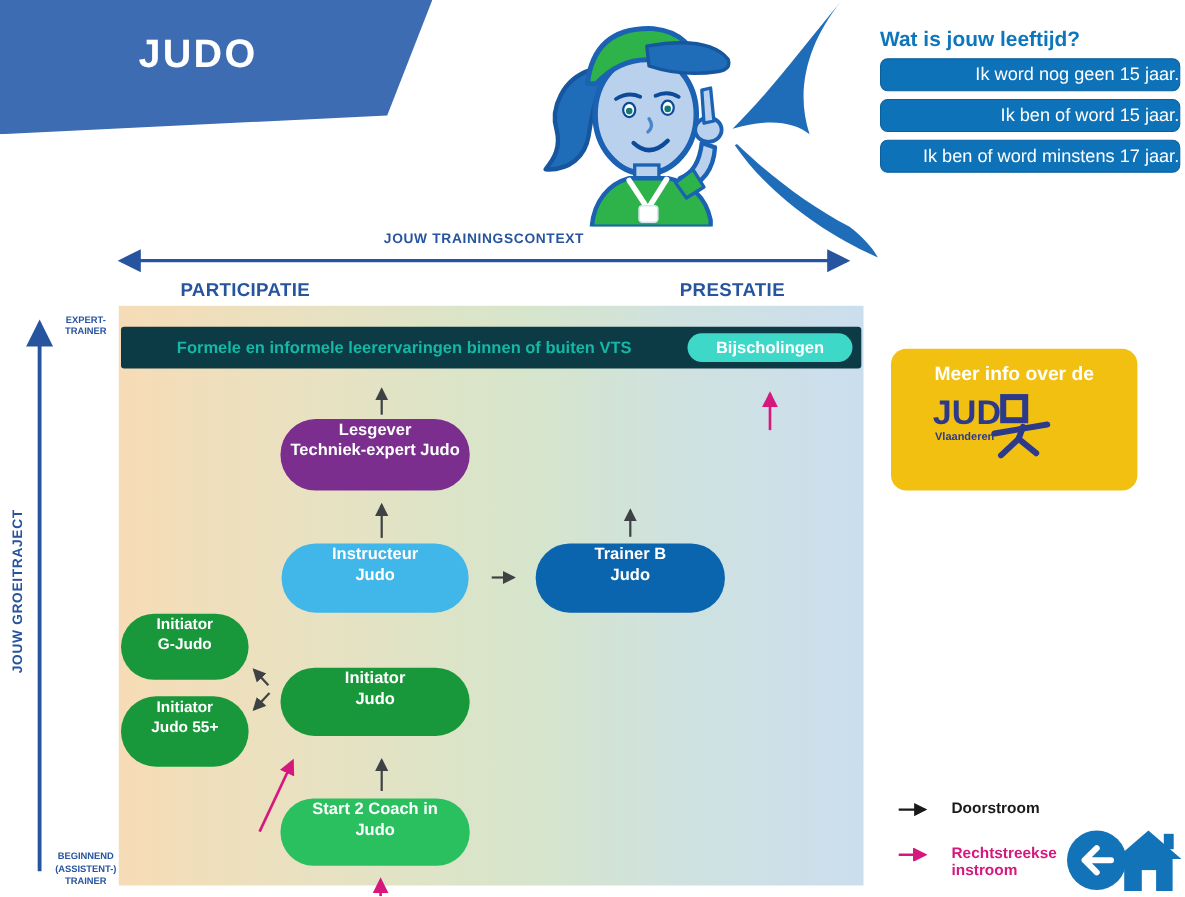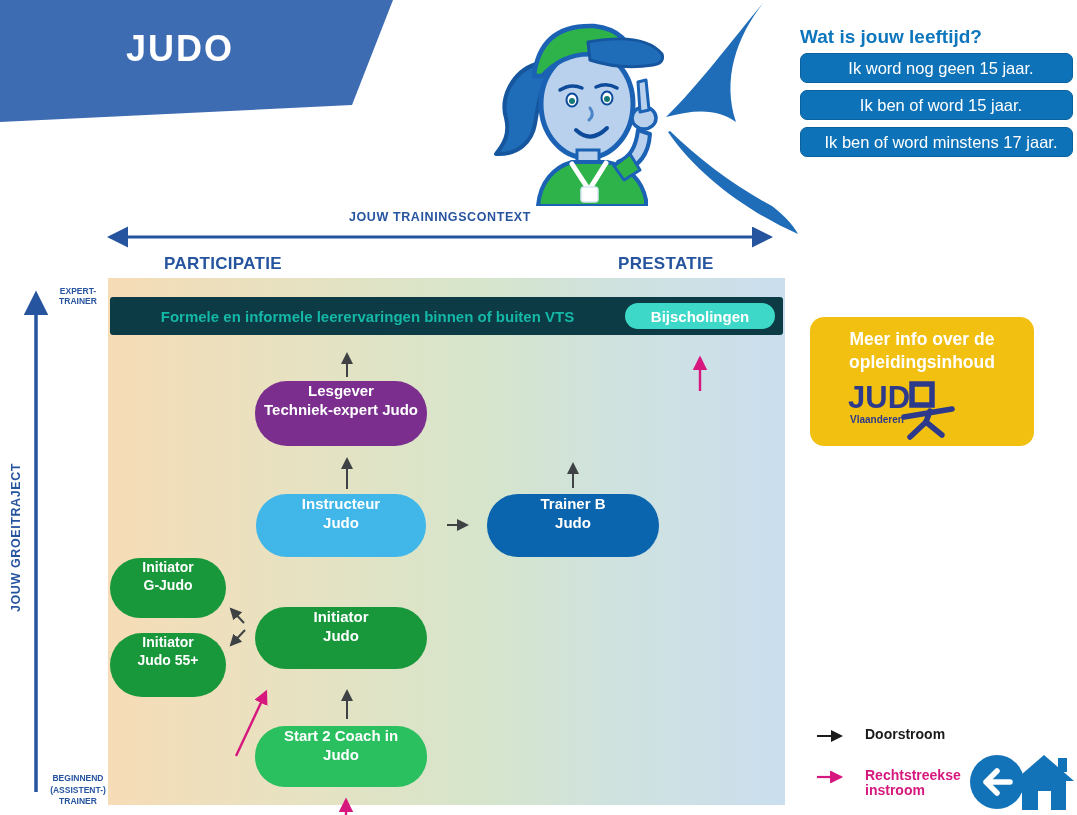--- a/index.html
+++ b/index.html
@@ -8,21 +8,21 @@
 
   
   .banner { position:absolute; left:0; top:0; width:400px; height:125px; background:#3e6cb2;
             clip-path: polygon(0 0, 393px 0, 352px 105px, 0 122px); }
   .banner-title { position:absolute; left:126px; top:28px; color:#fff; font-size:36px; font-weight:800; letter-spacing:2px; }
 
   
   .age-title { position:absolute; left:800px; top:26px; color:#0d76bc; font-size:19px; font-weight:700; }
   .age-btn { position:absolute; left:800px; width:273px; height:30px; background:#0e72b8; border:1px solid #0a619e;
              border-radius:7px; color:#fff; font-size:16.5px; font-family:"Liberation Sans",sans-serif;
-             text-align:center; padding:0 0 0 9px; line-height:28px; cursor:pointer; white-space:nowrap; overflow:hidden; }
+             text-align:right; padding:0 0 0 9px; line-height:28px; cursor:pointer; white-space:nowrap; overflow:hidden; }
   .age-btn-1 { top:53px; } .age-btn-2 { top:90px; } .age-btn-3 { top:127px; }
 
   
   .context-label { position:absolute; left:0; top:210px; width:880px; text-align:center; color:#27549f; font-size:12.5px; font-weight:800; letter-spacing:0.6px; }
   .context-arrow { position:absolute; left:0; top:0; }
   .participatie { position:absolute; left:164px; top:254px; color:#27549f; font-size:17px; font-weight:800; letter-spacing:0.3px; }
   .prestatie   { position:absolute; left:618px; top:254px; color:#27549f; font-size:17px; font-weight:800; letter-spacing:0.3px; }
 
   
   .growth-label { position:absolute; left:9px; top:462px; height:150px; color:#27549f; font-size:12.5px; font-weight:800; letter-spacing:0.6px;
@@ -205,21 +205,20 @@
     <line x1="244" y1="623" x2="231" y2="609" stroke="#3f4244" stroke-width="2" marker-end="url(#gray-head)"></line>
     <line x1="245" y1="630" x2="231" y2="645" stroke="#3f4244" stroke-width="2" marker-end="url(#gray-head)"></line>
     <line x1="347" y1="719" x2="347" y2="691" stroke="#3f4244" stroke-width="2" marker-end="url(#gray-head)"></line>
     <line x1="236" y1="756" x2="266" y2="692" stroke="#d6187e" stroke-width="2.4" marker-end="url(#pink-head)"></line>
     <line x1="700" y1="391" x2="700" y2="358" stroke="#d6187e" stroke-width="2.4" marker-end="url(#pink-head)"></line>
     <line x1="346" y1="815" x2="346" y2="800" stroke="#d6187e" stroke-width="2.4" marker-end="url(#pink-head)"></line>
   </svg>
 
   <div class="info-box">
     <div class="line">Meer info over de</div>
-    <div class="line">opleidingsinhoud</div>
     <svg class="info-logo" style="margin-left:36px;" width="124" height="62" viewBox="0 0 124 62">
       <text x="2" y="30" font-family="Liberation Sans, sans-serif" font-size="31" font-weight="800" fill="#2d3a8c">JUD</text>
       <rect x="66" y="6" width="20" height="21" fill="none" stroke="#2d3a8c" stroke-width="5.5"></rect>
       <text x="4" y="45" font-family="Liberation Sans, sans-serif" font-size="10" font-weight="700" fill="#2d3a8c">Vlaanderen</text>
       <g stroke="#2d3a8c" stroke-width="5.5" stroke-linecap="round" fill="none">
         <path d="M58,39 L106,31"></path>
         <path d="M84,33 L80,44"></path>
         <path d="M80,44 L64,59"></path>
         <path d="M80,44 L96,57"></path>
       </g>

